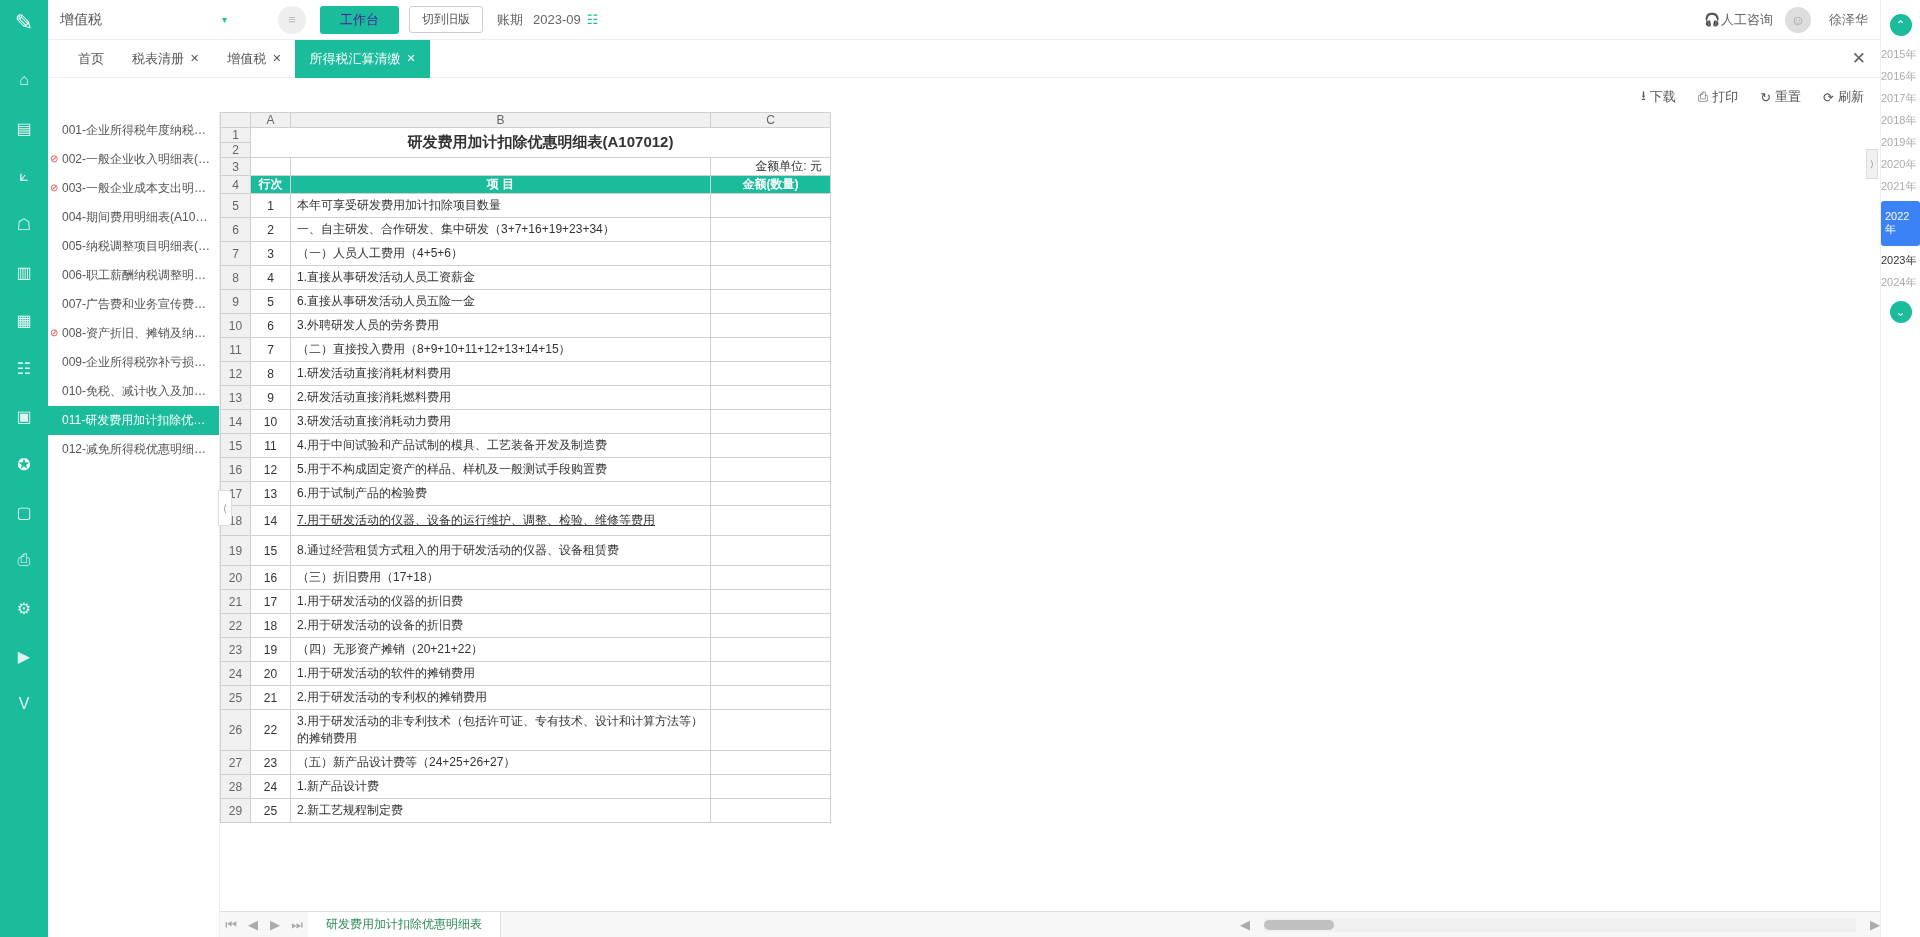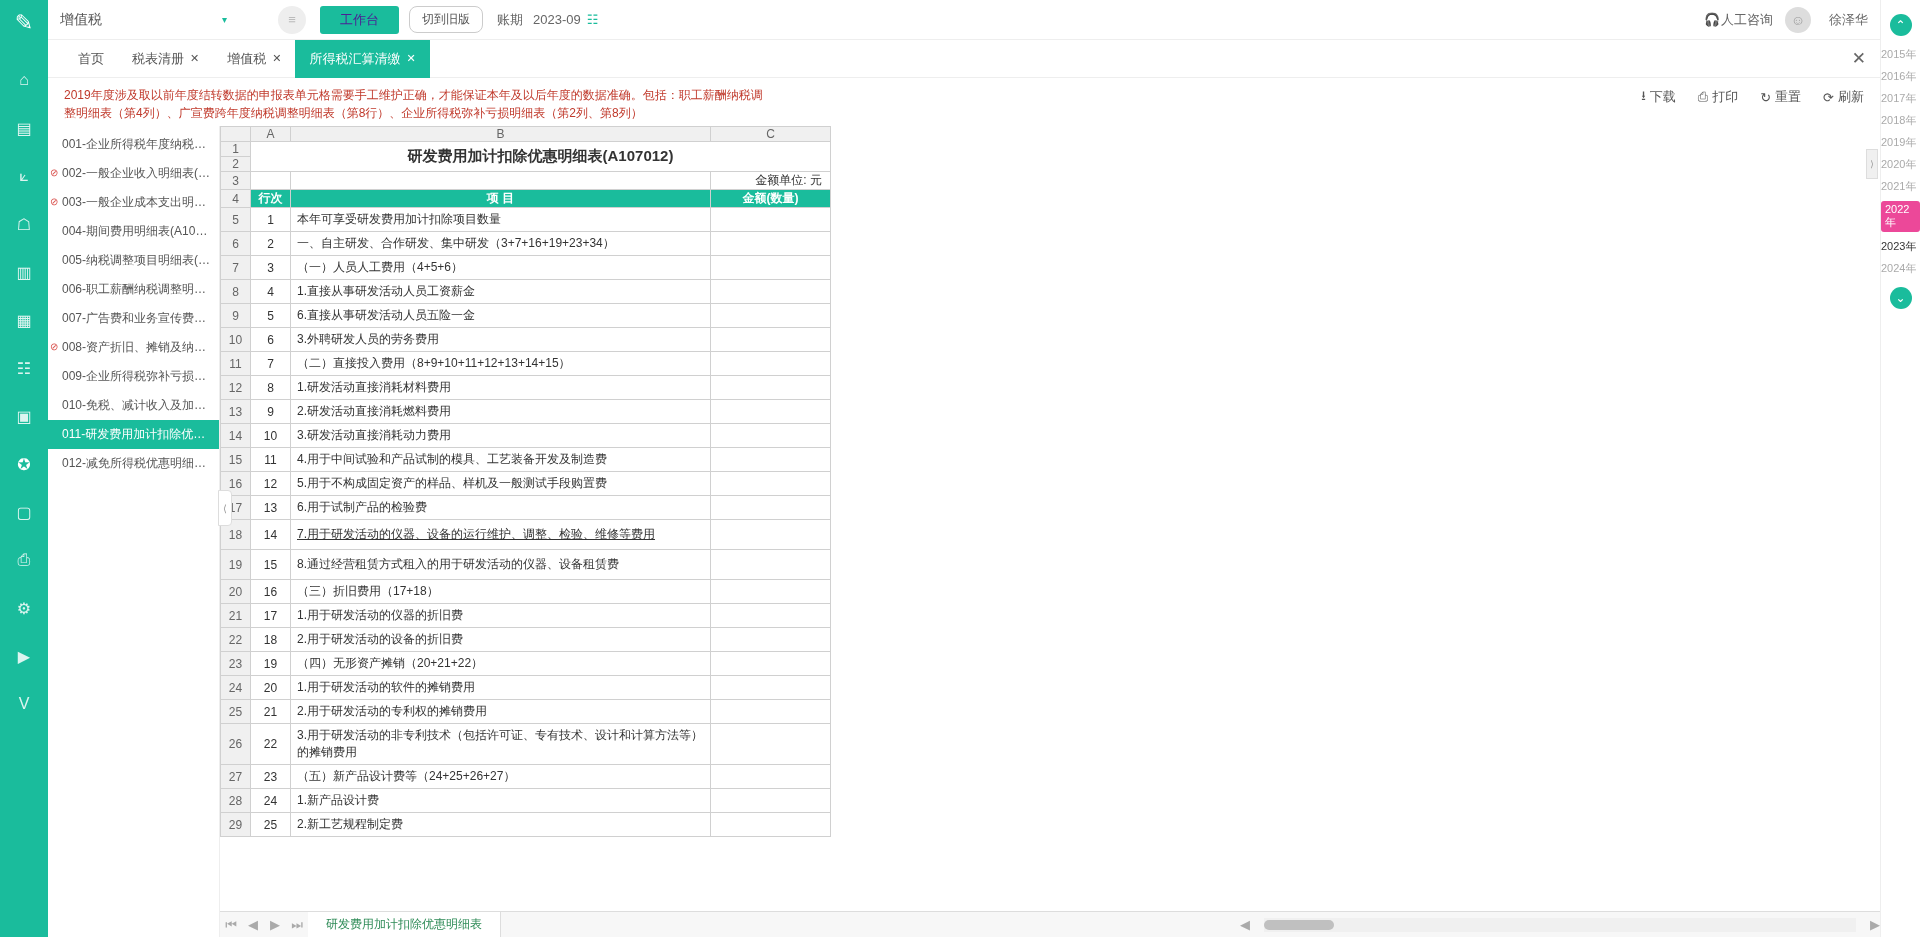--- a/index.html
+++ b/index.html
@@ -8,21 +8,21 @@
 .left-rail { width: 48px; background: #1abc9c; display: flex; flex-direction: column; align-items: center; padding-top: 10px; }
 .left-rail .logo { color: #fff; font-size: 22px; margin-bottom: 20px; }
 .left-rail .nav-icon { color: rgba(255,255,255,0.85); font-size: 16px; margin: 12px 0; cursor: pointer; width: 24px; height: 24px; display:flex; align-items:center; justify-content:center; }
 .left-rail .nav-icon.active { color: #fff; }
 .main { flex: 1; display: flex; flex-direction: column; background: #fff; }
 .topbar { height: 40px; display: flex; align-items: center; padding: 0 12px; border-bottom: 1px solid #eee; }
 .topbar .module { font-size: 14px; color: #555; display:flex; align-items:center; width:200px;}
 .topbar .chev { margin-left: 120px; color: #1abc9c; font-size: 10px; }
 .topbar .circle { width: 28px; height: 28px; border-radius: 50%; background: #eee; margin: 0 14px 0 18px; display:flex; align-items:center; justify-content:center; color:#bbb; font-size:13px; }
 .btn-primary { background: #1abc9c; color: #4c1d95; border:none; padding: 5px 20px; border-radius: 3px; font-size: 13px; cursor: pointer; }
-.btn-outline { background: #fff; border: 1px solid #ccc; color: #555; padding: 4px 12px; border-radius: 8px; font-size: 12px; cursor: pointer; margin-left: 10px; }
+.btn-outline { background: #fff; border: 1px solid #ccc; color: #555; padding: 4px 12px; border-radius: 3px; font-size: 12px; cursor: pointer; margin-left: 10px; }
 .topbar .period-label { margin-left: 14px; color:#666; }
 .topbar .period-value { margin-left: 10px; color:#666; }
 .topbar .cal-icon { margin-left: 6px; color:#1abc9c; font-size: 13px; }
 .topbar .spacer { flex: 1; }
 .topbar .right-item { margin-left: 18px; color:#666; display:flex; align-items:center; cursor:pointer; }
 .topbar .avatar { width: 26px; height: 26px; border-radius: 50%; background: #ddd; margin-left:12px; display:flex; align-items:center; justify-content:center; color:#999; font-size:14px;}
 .tabs { height: 38px; display:flex; align-items:center; padding-left: 16px; border-bottom: 1px solid #eee;}
 .tab { padding: 0 14px; height: 38px; display:flex; align-items:center; font-size:13px; color:#555; cursor:pointer; }
 .tab.active { background:#1abc9c; color:#fff; }
 .tab .close { margin-left:6px; font-size:11px; }
@@ -48,21 +48,21 @@
 .data-cell { padding: 3px 6px; height:22px; }
 .sn-cell { text-align:center; }
 .sheet-tabs-bottom { height: 26px; border-top: 1px solid #ddd; display:flex; align-items:center; background:#f7f7f7; }
 .sheet-tabs-bottom .tab-nav { width: 22px; text-align:center; color:#aaa; cursor:pointer; }
 .sheet-tabs-bottom .stab { padding: 4px 18px; font-size:12px; color:#2e8b57; border-right:1px solid #ddd; background:#fff; cursor:pointer; }
 .hscroll { height: 16px; display:flex; align-items:center; }
 .hscroll .track { flex:1; height:14px; background:#f0f0f0; position:relative; margin: 0 14px;}
 .hscroll .thumb { position:absolute; left:0; top:2px; height:10px; width:70px; background:#c0c0c0; border-radius:5px; }
 .year-rail { width: 40px; background:#fff; border-left:1px solid #eee; display:flex; flex-direction:column; align-items:center; padding-top:10px; }
 .year-rail .yr { font-size:11px; color:#aaa; margin: 7px 0; cursor:pointer; }
-.year-rail .yr.active { background:#ec4899; color:#fff; padding:2px 4px; border-radius:3px; }
+.year-rail .yr.active { background:#3b82f6; color:#fff; padding:9px 4px; border-radius:3px; }
 .year-rail .yr.current { color:#333; }
 .year-rail .circ { width:22px; height:22px; border-radius:50%; background:#1abc9c; color:#fff; display:flex; align-items:center; justify-content:center; font-size:12px; margin:4px 0; cursor:pointer;}
 .expand-handle { position:absolute; right:42px; top:149px; width:12px; height:30px; background:#f0f0f0; border:1px solid #ddd; display:flex; align-items:center; justify-content:center; font-size:9px; color:#999; cursor:pointer;}
 </style>
 </head>
 <body>
 
 <div class="app">
   <div class="left-rail">
     <div class="logo">✎</div>
@@ -104,21 +104,20 @@
       <div id="tabs-container" style="display:flex;">
           <div class="tab">首页</div>
           <div class="tab">税表清册<span class="close">✕</span></div>
           <div class="tab">增值税<span class="close">✕</span></div>
           <div class="tab active">所得税汇算清缴<span class="close">✕</span></div>
         </div>
       <span class="close-big">✕</span>
     </div>
 
     <div class="warning-row">
-      <div class="warning-text">2019年度涉及取以前年度结转数据的申报表单元格需要手工维护正确，才能保证本年及以后年度的数据准确。包括：职工薪酬纳税调整明细表（第4列）、广宣费跨年度纳税调整明细表（第8行）、企业所得税弥补亏损明细表（第2列、第8列）</div>
       <div class="toolbar-right">
         <span class="tool-item">⭳ <span>下载</span></span>
         <span class="tool-item">⎙ <span>打印</span></span>
         <span class="tool-item">↻ <span>重置</span></span>
         <span class="tool-item">⟳ <span>刷新</span></span>
       </div>
     </div>
 
     <div class="content">
       <div class="form-nav" id="form-nav">

